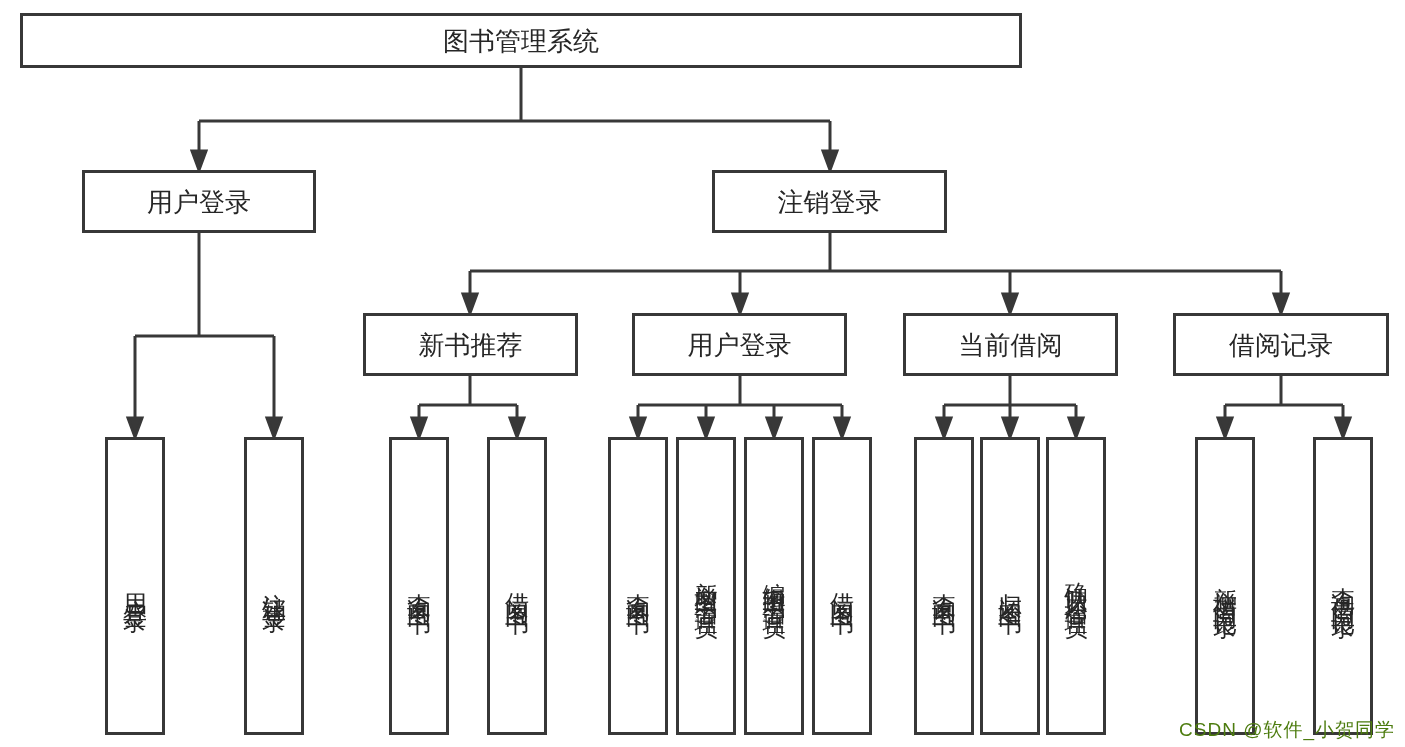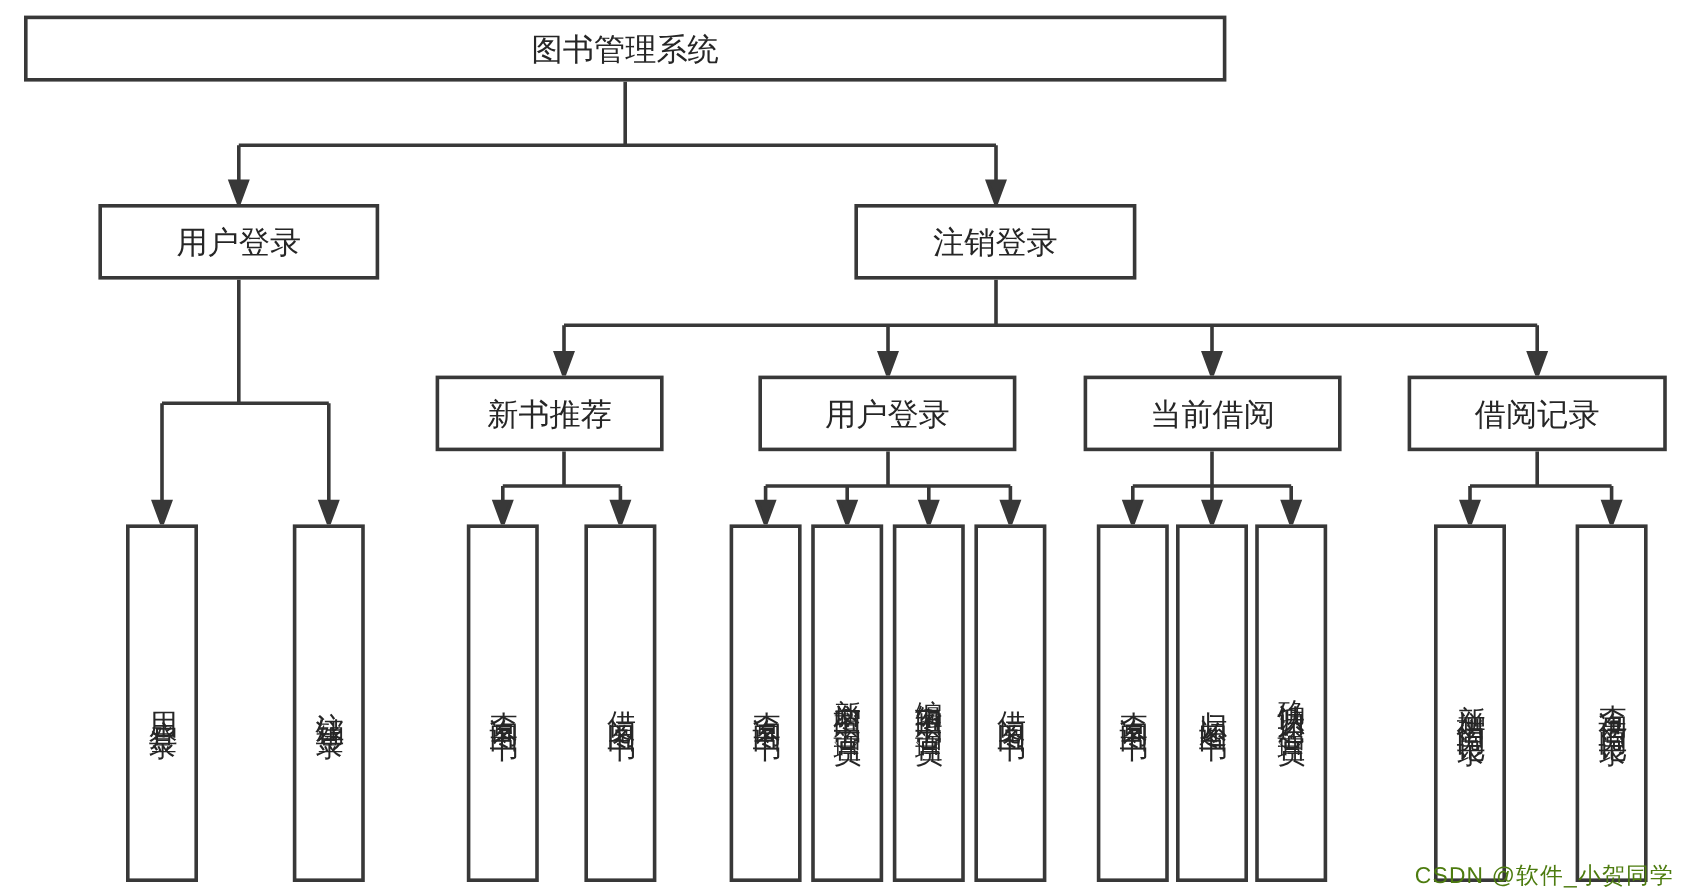--- a/index.html
+++ b/index.html
@@ -104,21 +104,21 @@
     <span>图书管理系统</span>
   </div>
 
   <div class="node" style="left:82px;top:170px;width:234px;height:63px;">
     <span>用户登录</span>
   </div>
   <div class="node" style="left:712px;top:170px;width:235px;height:63px;">
     <span>注销登录</span>
   </div>
 
-  <div class="node" style="left:363px;top:313px;width:190px;height:63px;">
+  <div class="node" style="left:363px;top:313px;width:215px;height:63px;">
     <span>新书推荐</span>
   </div>
   <div class="node" style="left:632px;top:313px;width:215px;height:63px;">
     <span>用户登录</span>
   </div>
   <div class="node" style="left:1173px;top:313px;width:216px;height:63px;">
     <span>借阅记录</span>
   </div>
   <div class="node" style="left:903px;top:313px;width:215px;height:63px;">
     <span>当前借阅</span>

